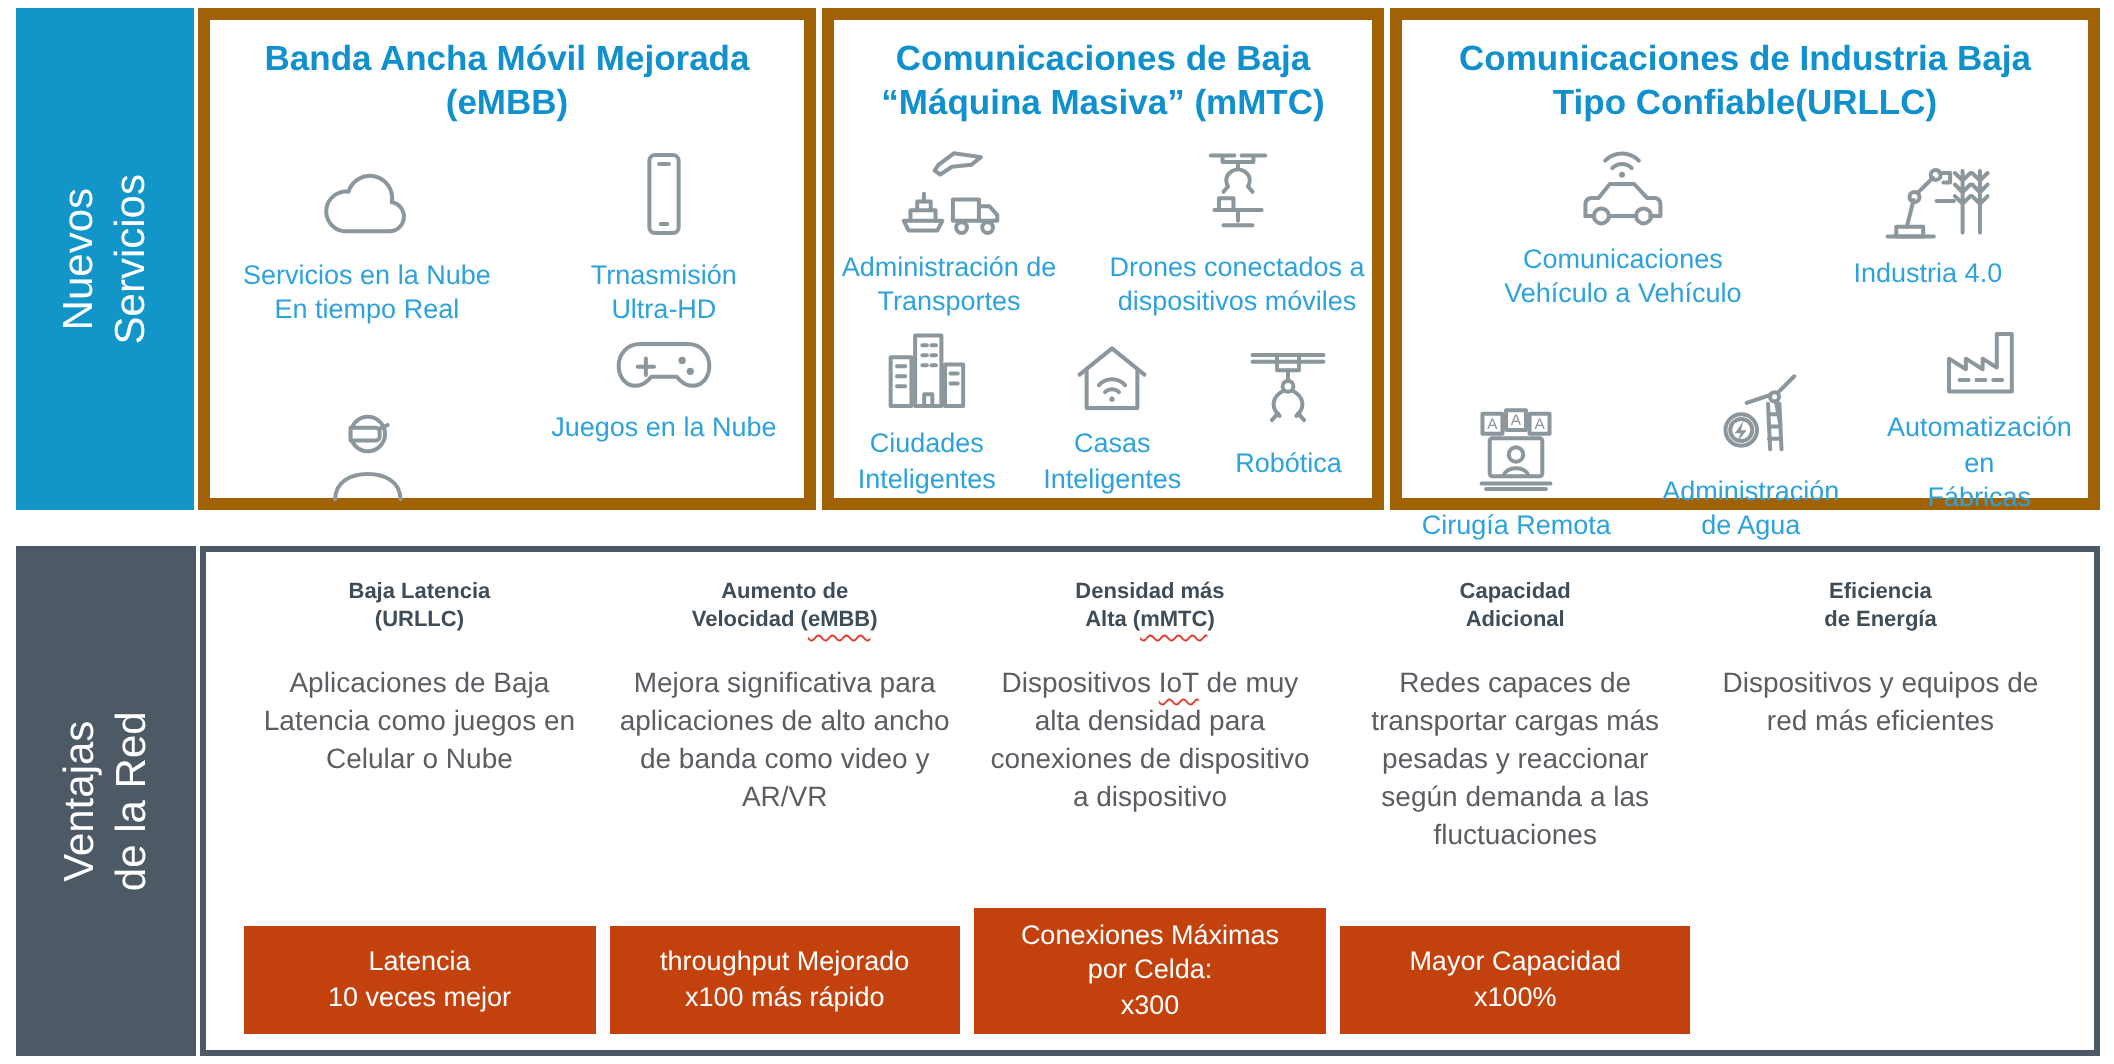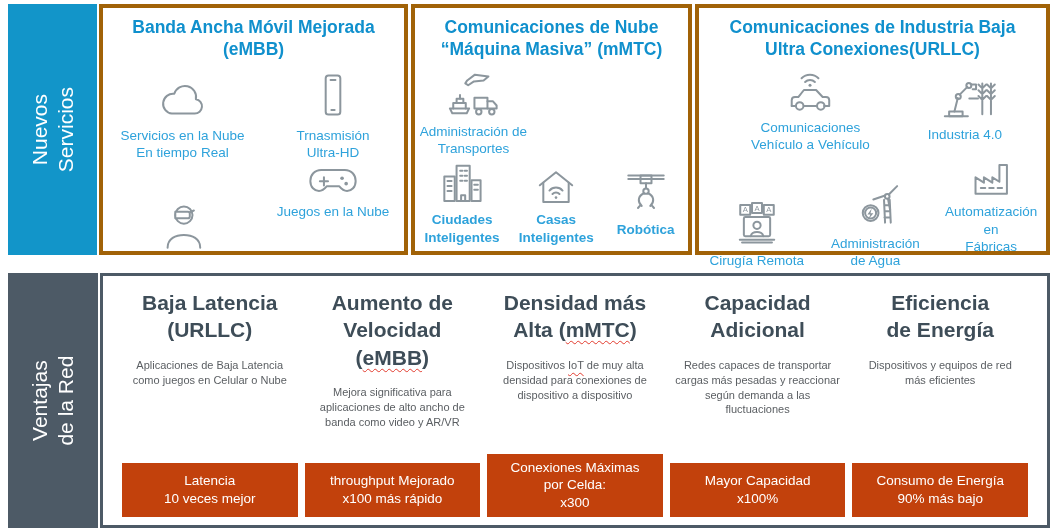--- a/index.html
+++ b/index.html
@@ -15,21 +15,21 @@
   .side-rail { flex:0 0 89px; display:flex; align-items:center; justify-content:center; }
   .rail-cyan  { background:#1295C9; }
   .rail-slate { background:#4D5A66; }
   .side-label {
     transform:rotate(-90deg); color:#ffffff; font-size:21px; line-height:1.22;
     text-align:center; white-space:nowrap;
   }
 
   .panels { flex:1; display:flex; gap:3px; margin-left:2px; }
   .panel {
-    border:4px solid #a16207; background:#fff; box-sizing:border-box;
+    border:6px solid #a16207; background:#fff; box-sizing:border-box;
     display:flex; flex-direction:column;
   }
   .panel-embb { flex:0 0 309px; } .panel-mmtc { flex:0 0 281px; } .panel-urllc { flex:1; }
   .panel-title {
     text-align:center; font-weight:700; font-size:17.5px; color:#1090CD;
     line-height:1.25; margin-top:9px;
   }
   .svc-row { display:grid; align-items:end; }
   .svc-item { display:flex; flex-direction:column; align-items:center; justify-content:flex-end; }
   .icon { color:#8C969D; flex:0 0 auto; }
@@ -38,25 +38,25 @@
     color:#2EA2DB; font-size:13.5px; line-height:1.28; text-align:center;
     white-space:pre-line; margin-top:4px;
   }
 
   .benefits-box {
     flex:1; margin-left:2px; border:3px solid #4D5A66; box-sizing:border-box;
     display:flex; gap:7px; padding:0 19px; background:#fff;
   }
   .benefit-col { flex:1; min-width:0; display:flex; flex-direction:column; }
   .benefit-header {
-    margin-top:13px; font-weight:700; font-size:21px; color:#3E4D58;
+    margin-top:13px; font-weight:700; font-size:11px; color:#3E4D58;
     text-align:center; line-height:1.3;
   }
   .benefit-body {
-    margin-top:14px; font-size:11px; color:#5A5E62; text-align:center;
+    margin-top:14px; font-size:14px; color:#5A5E62; text-align:center;
     line-height:1.36; padding:0 5px;
   }
   .benefit-footer {
     margin-top:auto; margin-bottom:8px; background:#c2410c; color:#ffffff;
     font-size:13.5px; line-height:1.32; text-align:center; white-space:pre-line;
     display:flex; align-items:center; justify-content:center; min-height:54px;
     padding:5px 4px; box-sizing:border-box;
   }
   .sq {
     text-decoration-line:underline; text-decoration-style:wavy;
@@ -117,41 +117,51 @@
             <circle cx="42" cy="18" r="2" fill="currentColor" stroke="none"></circle>
             <circle cx="46.5" cy="24" r="2" fill="currentColor" stroke="none"></circle>
           </svg>
           <div class="svc-label">Juegos en la Nube</div>
         </div>
       </div>
     </div>
 
     <div class="panel panel-mmtc">
       <div class="panel-title">
-        <span>Comunicaciones de Nube</span><br>
+        <span>Comunicaciones de Baja</span><br>
         <span>“Máquina Masiva” (mMTC)</span>
       </div>
       <div class="svc-row" style="grid-template-columns:0.92fr 1.08fr; margin-top:4px; flex:1;gap:19px;">
         <div class="svc-item">
           <svg class="icon" width="62" height="54" viewBox="0 0 64 56" fill="none" stroke="currentColor" stroke-width="2" stroke-linecap="round" stroke-linejoin="round">
             <path d="M26 16 l8-6 14 2 -5 4 -10 1 -6 4 -3-2 2-3 z"></path>
             <path d="M8 45 l2.5 5 h15 l2.5-5 z"></path>
               <path d="M11.5 45 v-5.5 h13 v5.5"></path>
             <path d="M15 39.5 v-4.5 h7 v4.5"></path>
               <path d="M18.5 35 v-4"></path>
             <rect x="33.5" y="34" width="13.5" height="11"></rect>
             <path d="M47 37.5 h5.5 l4 4.5 v3 h-9.5"></path>
             <circle cx="38" cy="48.5" r="2.8"></circle>
               <circle cx="51.5" cy="48.5" r="2.8"></circle>
           </svg>
           <div class="svc-label">Administración de
 Transportes</div>
         </div>
-      </div>
-      <div class="svc-row" style="grid-template-columns:1fr 1fr 0.9fr; margin-bottom:8px; flex:1;font-weight:bold;">
+        <div class="svc-item">
+          <svg class="icon" width="58" height="52" viewBox="0 0 64 54" fill="none" stroke="currentColor" stroke-width="2" stroke-linecap="round" stroke-linejoin="round">
+            <path d="M17 8 h13 M34 8 h13 M23.5 8 v3.5 M40.5 8 v3.5 M23.5 11.5 h17 M32 11.5 v4"></path>
+            <path d="M32 15.5 c-5.5 1-8 5-5.5 9.5 M32 15.5 c5.5 1 8 5 5.5 9.5 M26.5 25 l-2.5 3 M37.5 25 l2.5 3"></path>
+            <rect x="21.5" y="31.5" width="8" height="6.5"></rect>
+            <path d="M19 38 h26 M32 38 v6 M24 46.5 h16"></path>
+          </svg>
+          <div class="svc-label">Drones conectados a
+dispositivos móviles</div>
+        </div>
+      </div>
+      <div class="svc-row" style="grid-template-columns:1fr 1fr 0.9fr; margin-bottom:8px; flex:1;">
         <div class="svc-item">
           <svg class="icon" width="58" height="50" viewBox="0 0 64 54" fill="none" stroke="currentColor" stroke-width="2" stroke-linecap="round" stroke-linejoin="round">
             <rect x="12.5" y="21" width="11.5" height="27"></rect>
             <rect x="26" y="9" width="14.5" height="39"></rect>
             <rect x="42.5" y="25" width="10" height="23"></rect>
             <path d="M30 14.5 h2.5 M35 14.5 h2.5 M30 20 h2.5 M35 20 h2.5 M30 25.5 h2.5 M35 25.5 h2.5 M16 26 h4.5 M16 31.5 h4.5 M16 37 h4.5 M45.5 30 h4 M45.5 35.5 h4"></path>
             <path d="M31 48 v-6.5 h4.5 v6.5"></path>
           </svg>
           <div class="svc-label">Ciudades
 Inteligentes</div>
@@ -176,21 +186,21 @@
             <path d="M29.5 28.5 c-7 3.5-8 10-2.5 15 M34.5 28.5 c7 3.5 8 10 2.5 15 M26 42 l-3.5 4 M38 42 l3.5 4"></path>
           </svg>
           <div class="svc-label">Robótica</div>
         </div>
       </div>
     </div>
 
     <div class="panel panel-urllc">
       <div class="panel-title">
         <span>Comunicaciones de Industria Baja</span><br>
-        <span>Ultra Conexiones(URLLC)</span>
+        <span>Tipo Confiable(URLLC)</span>
       </div>
       <div class="svc-row" style="grid-template-columns:0.95fr 1.05fr; margin-top:4px; flex:1;padding-left:38px;">
         <div class="svc-item">
           <svg class="icon" width="60" height="50" viewBox="0 0 64 52" fill="none" stroke="currentColor" stroke-width="2" stroke-linecap="round" stroke-linejoin="round">
             <path d="M23 13.5 a12.5 12.5 0 0 1 18 0"></path>
             <path d="M26.8 17.5 a7.2 7.2 0 0 1 10.4 0"></path>
             <circle cx="32" cy="21" r="1.6" fill="currentColor" stroke="none"></circle>
             <path d="M12.5 43 v-6 q0-3.5 3.5-3.5 h3.5 l6-7.5 h13 l7 7.5 h3.5 q3.5 0 3.5 3.5 v6 h-5.5"></path>
             <path d="M12.5 43 h4.5 M25.5 43 h13.5"></path>
             <circle cx="21" cy="43" r="4"></circle>
@@ -307,18 +317,16 @@
       <div class="benefit-footer"><span>Mayor Capacidad
 x100%</span></div>
     </div>
 
     <div class="benefit-col">
       <div class="benefit-header">
         <span>Eficiencia</span><br>
         <span><span>de Energía</span><span class="sq"></span><span></span></span>
       </div>
       <div class="benefit-body"><span>Dispositivos y equipos de red más eficientes</span><span class="sq"></span><span></span></div>
-      <div class="benefit-footer"><span>Consumo de Energía
-90% más bajo</span></div>
     </div>
 
   </div>
 </div>
 
 </body></html>

